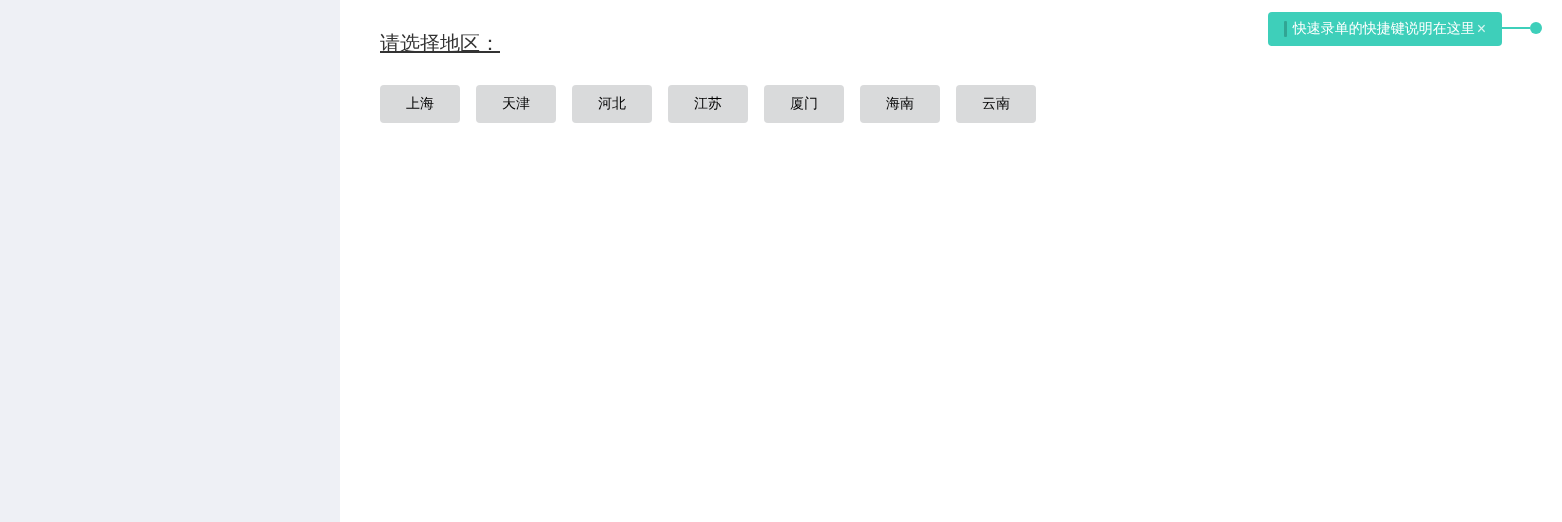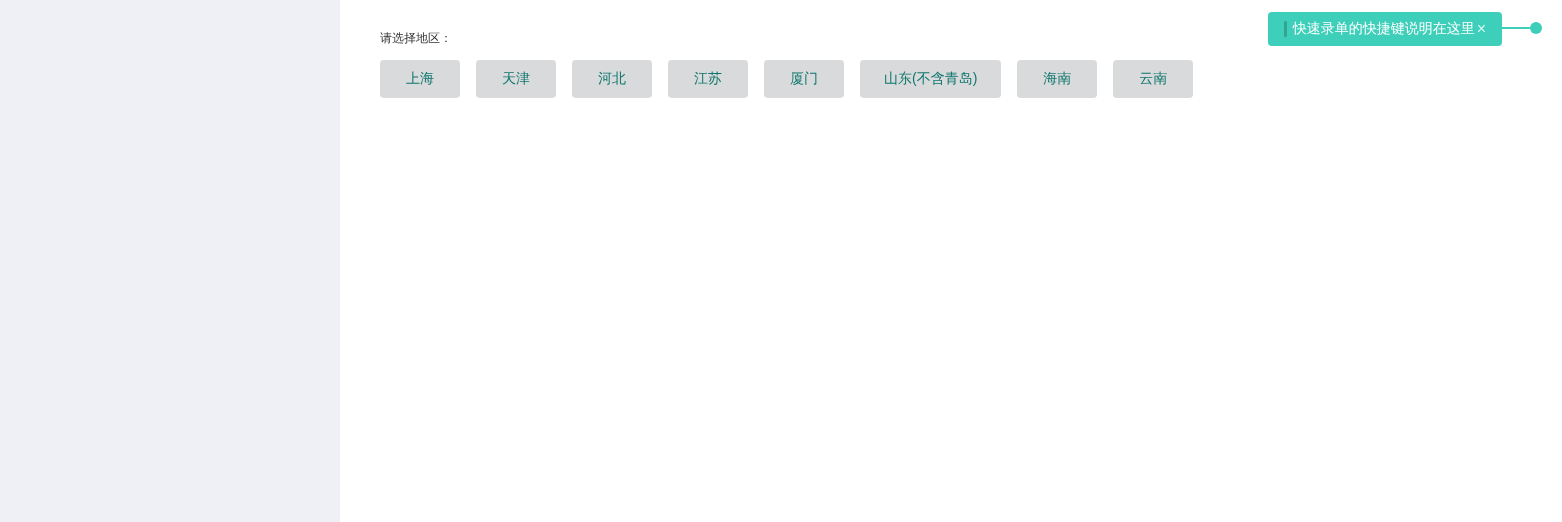--- a/index.html
+++ b/index.html
@@ -30,35 +30,36 @@
       position: absolute;
       left: 340px;
       top: 0;
       width: 1222px;
       height: 522px;
       background: #ffffff;
       padding: 30px 40px;
     }
 
     .page-title {
-      font-size: 12px;
+      font-size: 20px;
       color: #333;
-      margin-bottom: 13px;
+      margin-bottom: 28px;
       font-weight: normal;
+      text-decoration: underline;
     }
 
     .region-buttons {
       display: flex;
       flex-wrap: wrap;
       gap: 16px;
     }
 
     .region-btn {
       background: #d9dadb;
-      color: #0f766e;
+      color: #000000;
       border: none;
       border-radius: 4px;
       padding: 10px 24px;
       font-size: 14px;
       cursor: pointer;
       white-space: nowrap;
       font-family: "Microsoft YaHei", "PingFang SC", sans-serif;
       min-width: 80px;
       text-align: center;
     }
@@ -123,21 +124,20 @@
 <div class="main-content">
   <div class="page-title">请选择地区：</div>
 
   <div class="region-buttons">
 
   <button class="region-btn">上海</button>
       <button class="region-btn">天津</button>
       <button class="region-btn">河北</button>
       <button class="region-btn">江苏</button>
       <button class="region-btn">厦门</button>
-      <button class="region-btn">山东(不含青岛)</button>
       <button class="region-btn">海南</button>
       <button class="region-btn">云南</button>
     </div>
 </div>
 
 <div class="tooltip-banner">
   <span>快速录单的快捷键说明在这里</span>
   <span class="tooltip-close">×</span>
 </div>
 

